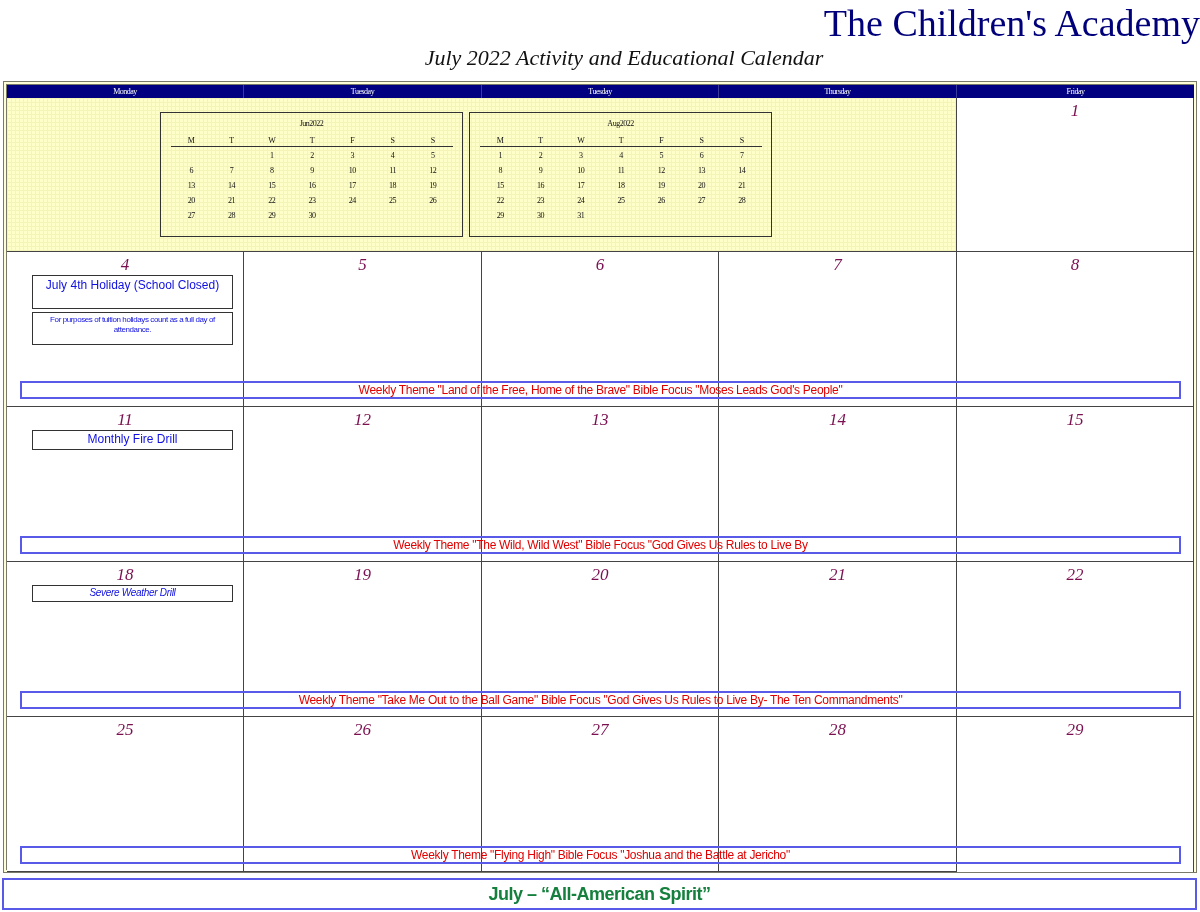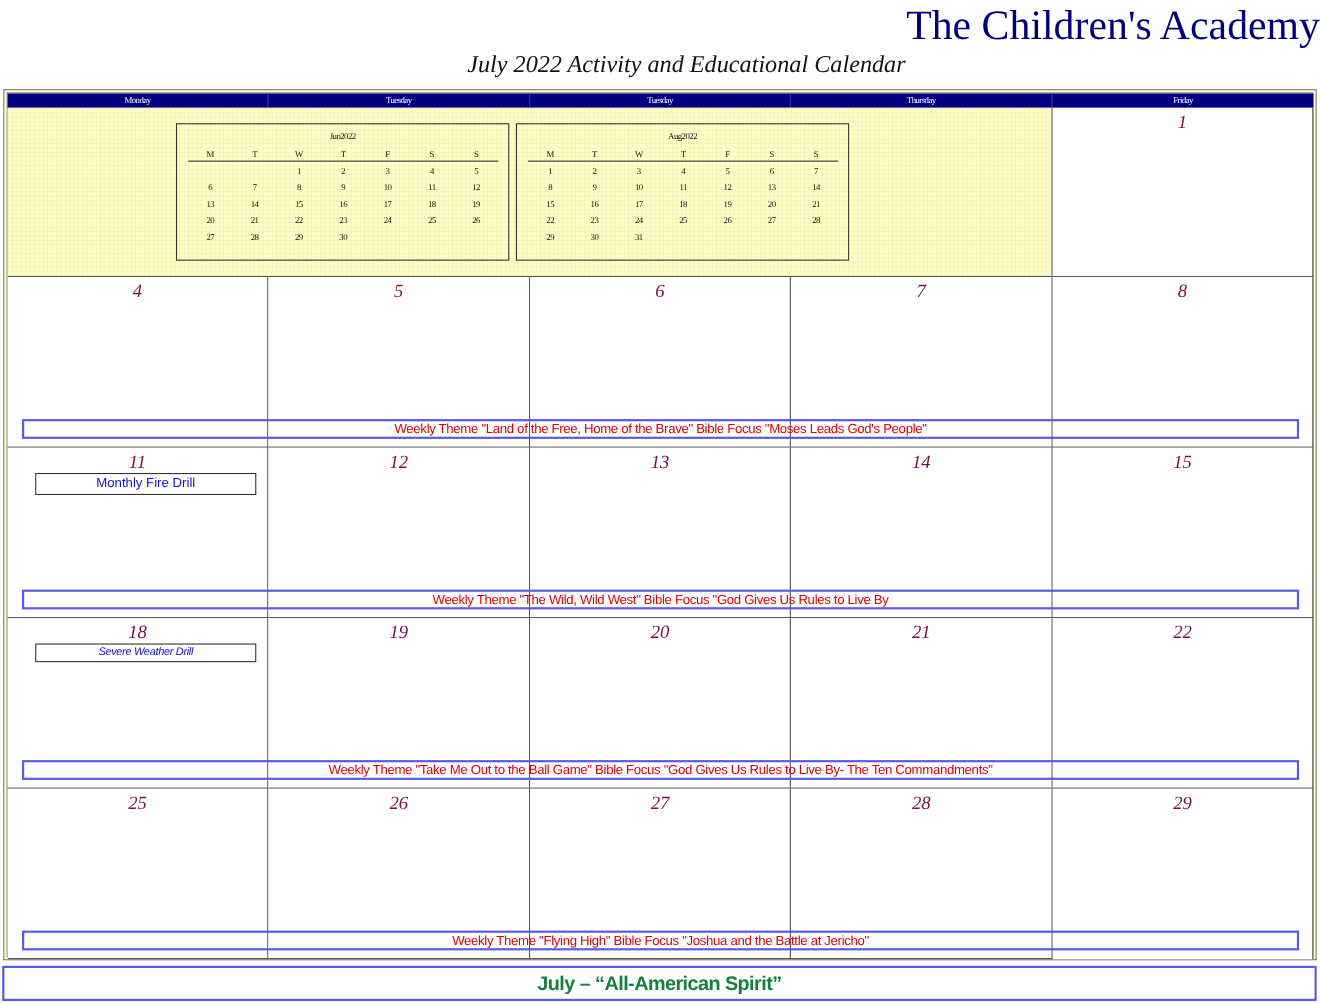--- a/index.html
+++ b/index.html
@@ -165,20 +165,22 @@
             </div>
           </div>
         </div>
       </div>
       <div class="cell" style="left:950px;top:0;width:237px;height:154px">
         <div class="daynum">1</div>
       </div>
 
       <div class="cell" style="left:0;top:154px;width:237px;height:155px">
         <div class="daynum">4</div>
+        <div class="event" style="top:23px;height:34px;font-size:12px;line-height:18px;">July 4th Holiday (School Closed)</div>
+        <div class="event" style="top:60px;height:33px;font-size:8px;line-height:10px;padding:2px 8px;letter-spacing:-0.4px;">For purposes of tuition holidays count as a full day of attendance.</div>
       </div>
       <div class="cell" style="left:237px;top:154px;width:238px;height:155px">
           <div class="daynum">5</div>
         </div>
       <div class="cell" style="left:475px;top:154px;width:237px;height:155px">
           <div class="daynum">6</div>
         </div>
       <div class="cell" style="left:712px;top:154px;width:238px;height:155px">
           <div class="daynum">7</div>
         </div>

